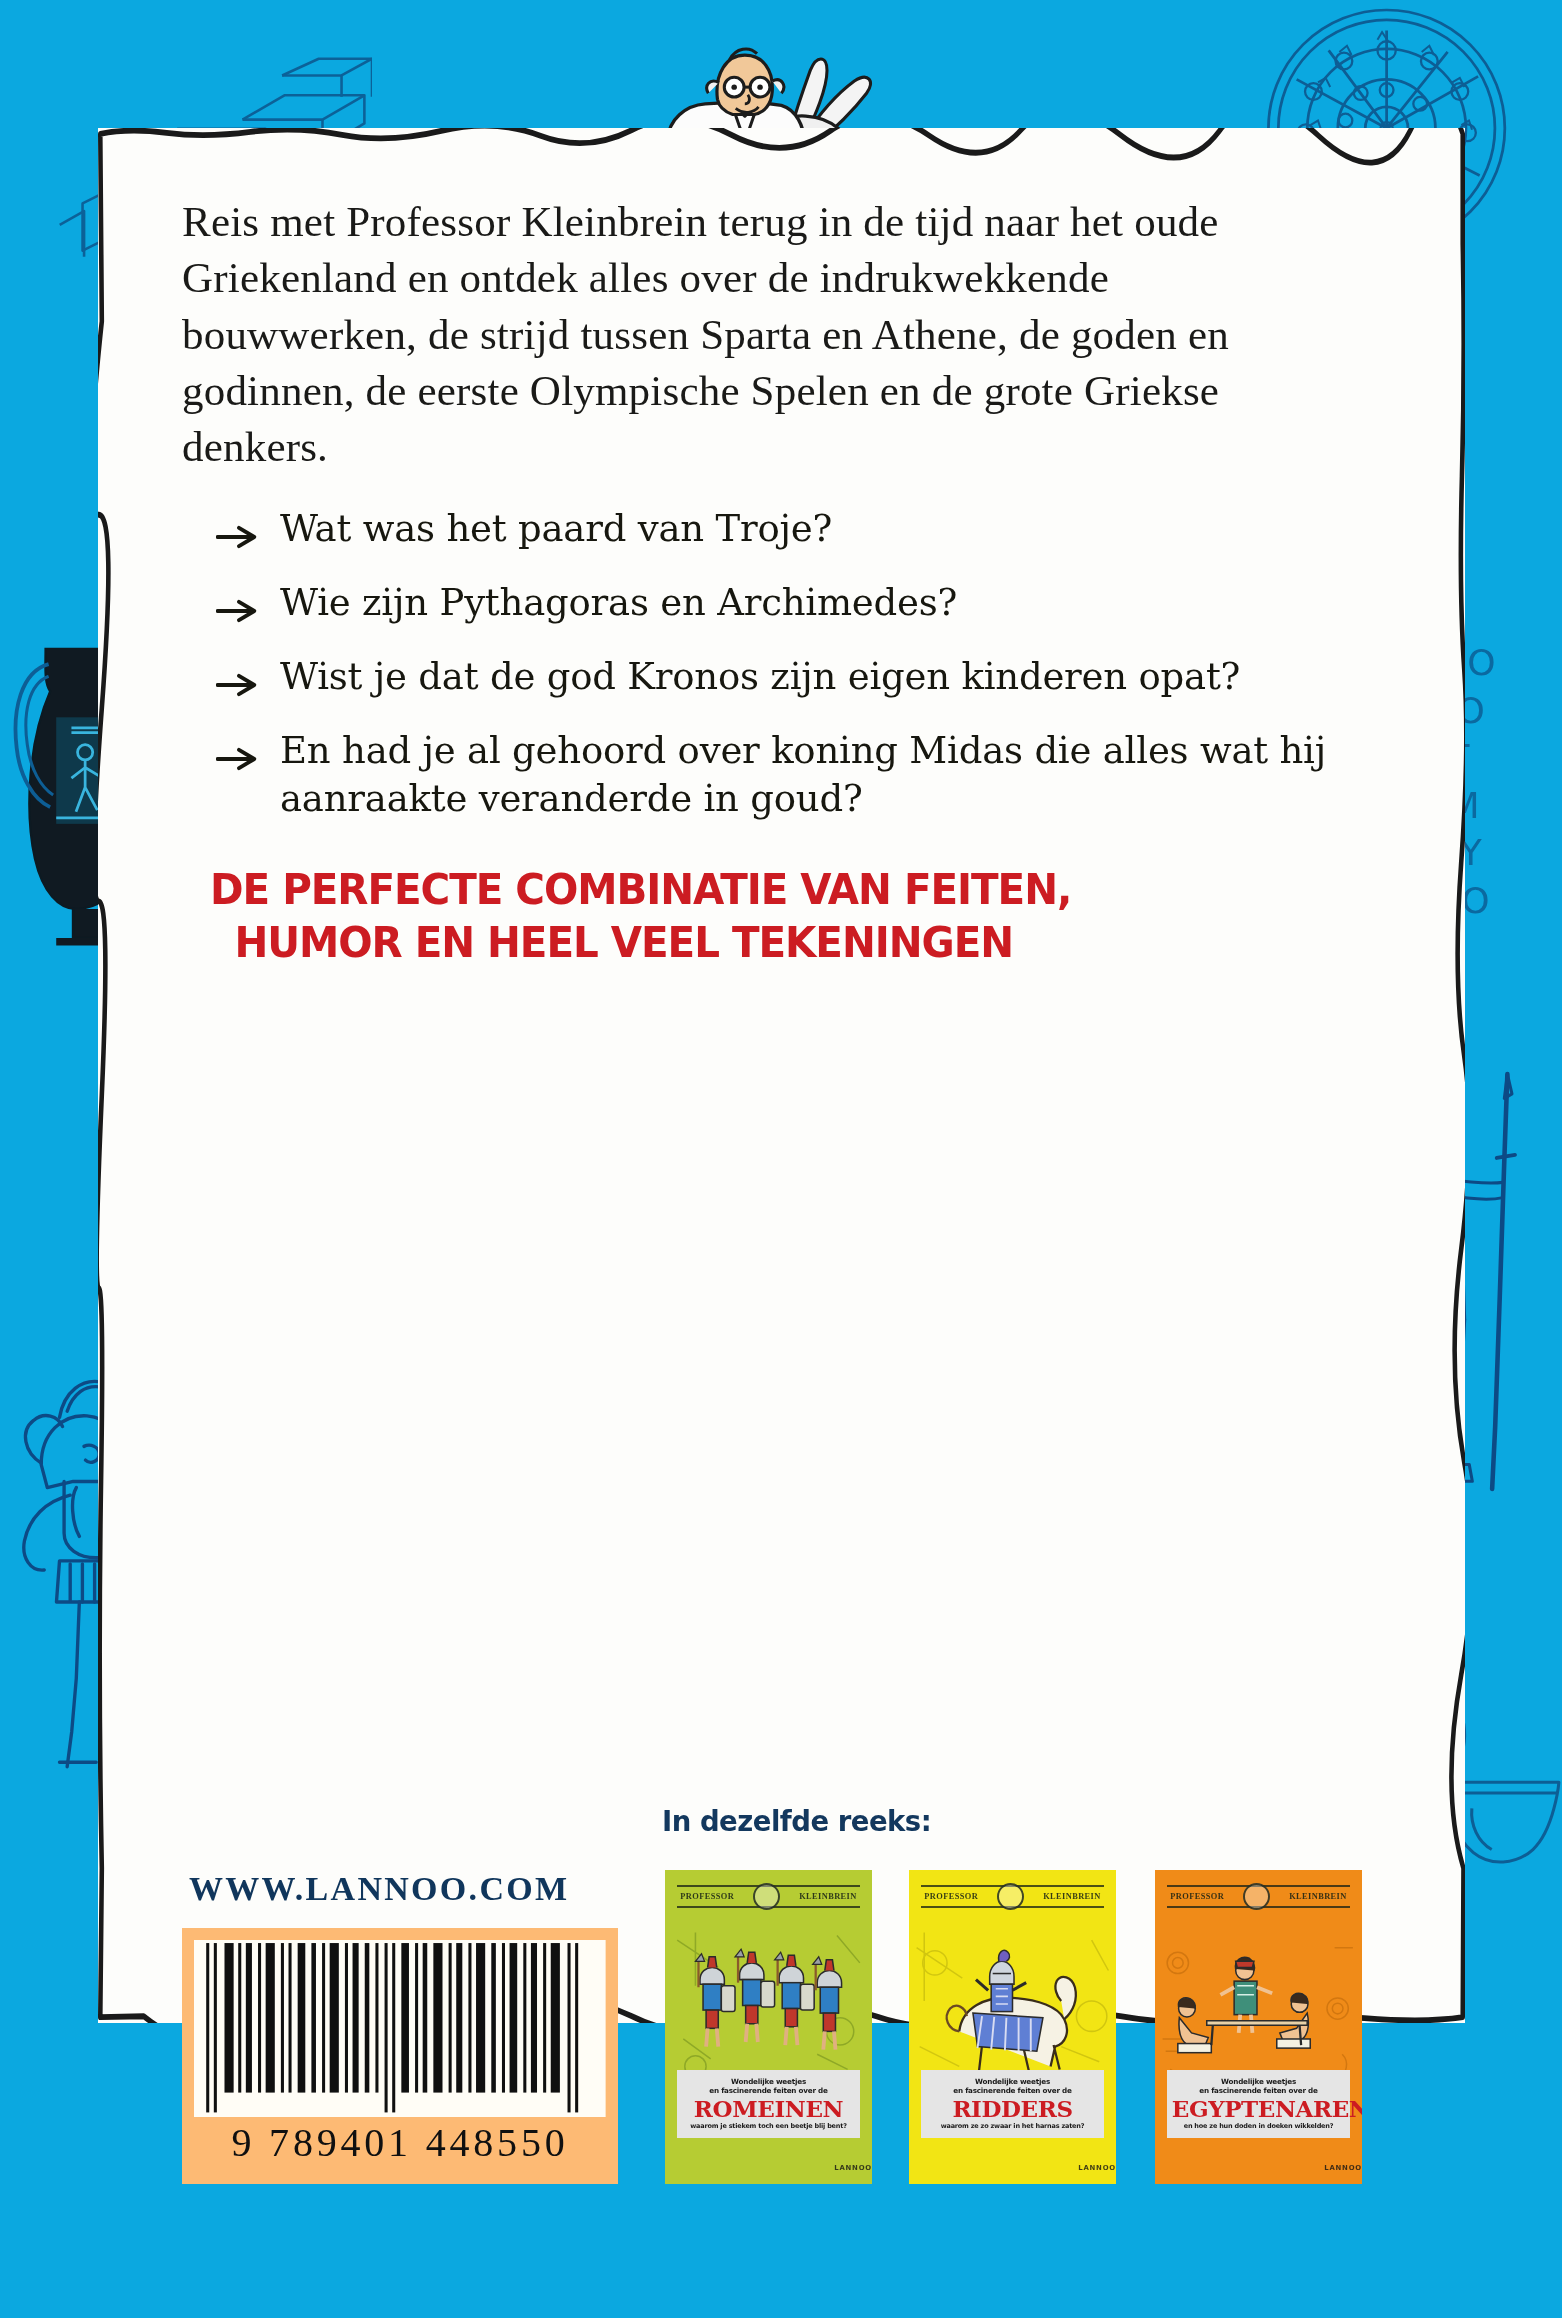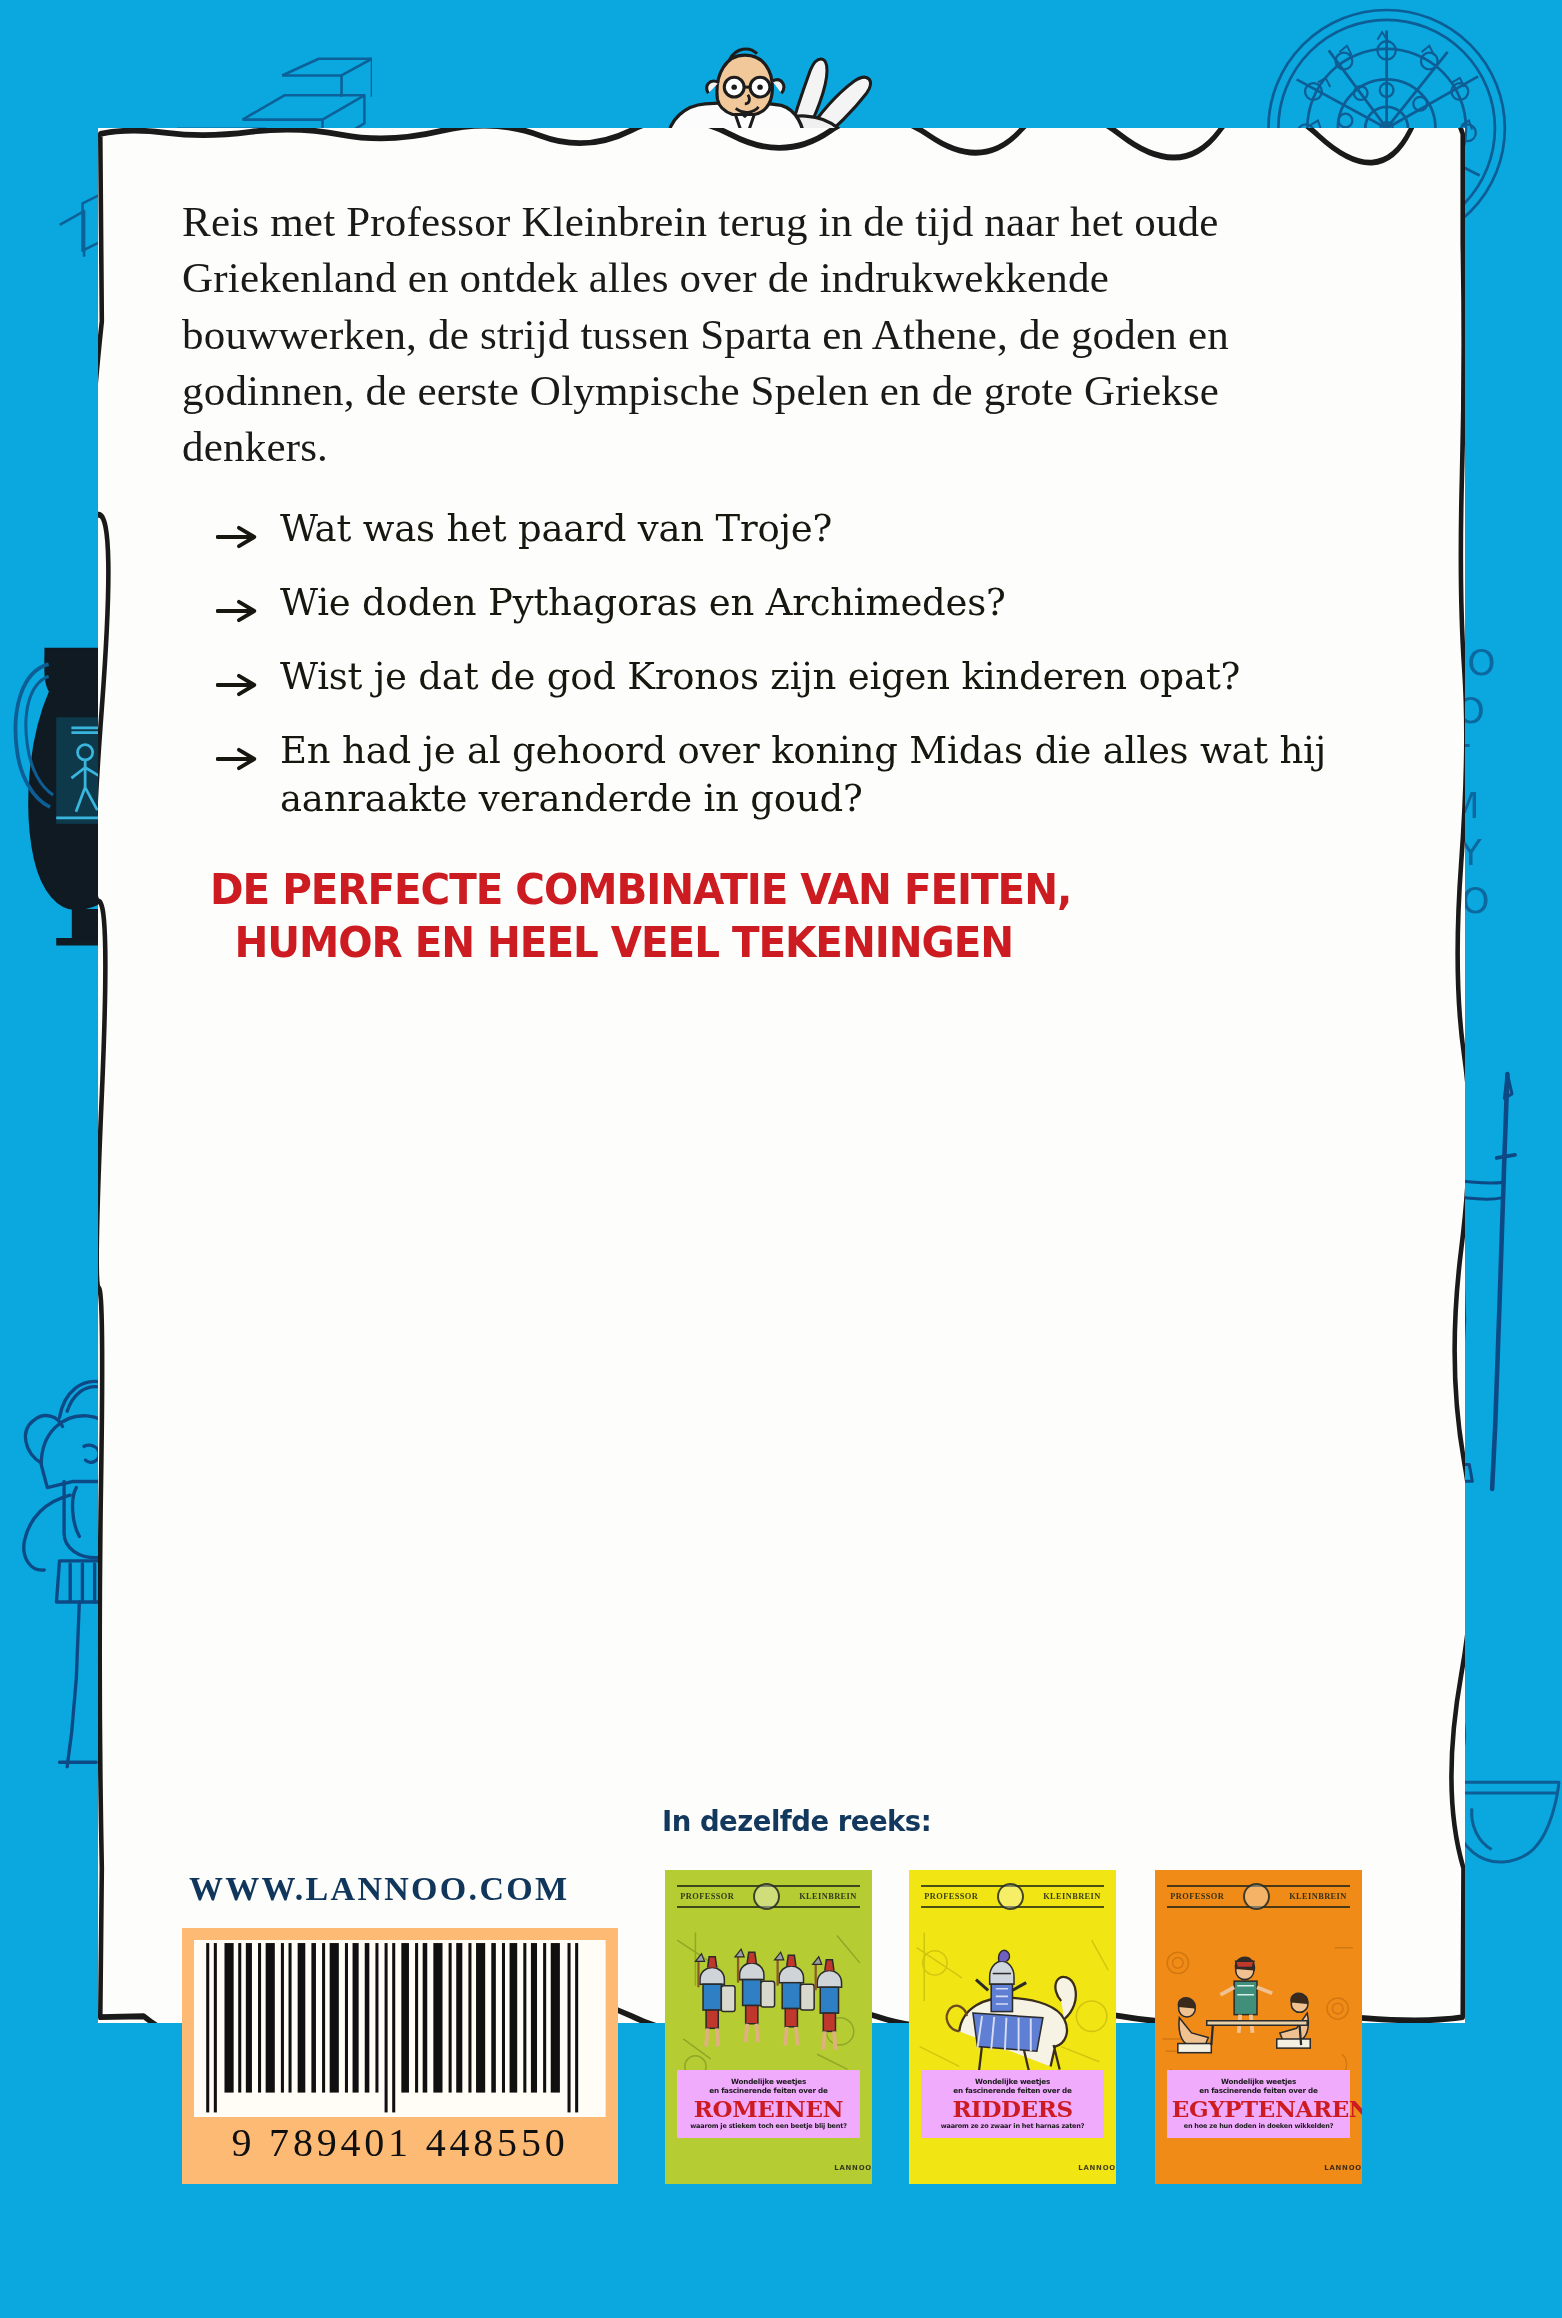--- a/index.html
+++ b/index.html
@@ -208,21 +208,21 @@
   }
   .thumb-art {
     position: absolute;
     top: 47px; left: 0; right: 0;
     height: 177px;
   }
   .thumb-titlebox {
     position: absolute;
     left: 12.2px; right: 12.2px;
     bottom: 46px;
-    background: #f0abfc;
+    background: #e5e5e5;
     padding: 6.9px 4.6px 7.6px 4.6px;
     text-align: center;
     box-sizing: border-box;
   }
   .thumb-over {
     font-size: 7.2px;
     line-height: 1.25;
     color: #1b1b1b;
     font-family: "DejaVu Sans", sans-serif;
     font-weight: bold;
@@ -504,21 +504,21 @@
         </span>
         <span>Wat was het paard van Troje?</span>
       </li>
       <li>
         <span class="arrow-icon">
           <svg viewBox="0 0 60 34" width="46" height="26">
             <path d="M2 17 L44 17" stroke="#17170f" stroke-width="5" fill="none" stroke-linecap="round"></path>
             <path d="M30 5 L50 17 L30 29" stroke="#17170f" stroke-width="5" fill="none" stroke-linecap="round" stroke-linejoin="round"></path>
           </svg>
         </span>
-        <span>Wie doden Pythagoras en Archimedes?</span>
+        <span>Wie zijn Pythagoras en Archimedes?</span>
       </li>
       <li>
         <span class="arrow-icon">
           <svg viewBox="0 0 60 34" width="46" height="26">
             <path d="M2 17 L44 17" stroke="#17170f" stroke-width="5" fill="none" stroke-linecap="round"></path>
             <path d="M30 5 L50 17 L30 29" stroke="#17170f" stroke-width="5" fill="none" stroke-linecap="round" stroke-linejoin="round"></path>
           </svg>
         </span>
         <span>Wist je dat de god Kronos zijn eigen kinderen opat?</span>
       </li>

